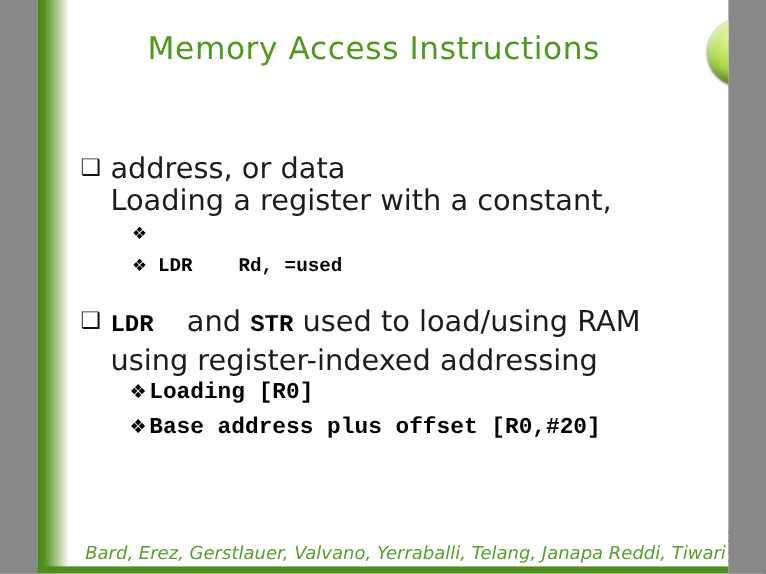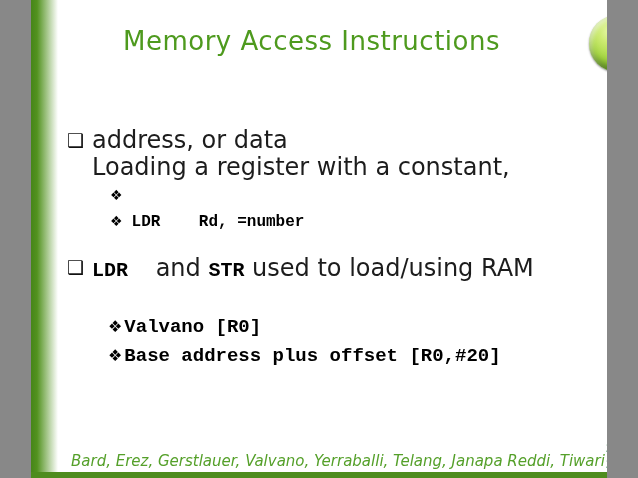--- a/index.html
+++ b/index.html
@@ -80,35 +80,36 @@
       <div>address, or data</div>
       <div>Loading a register with a constant,</div>
     </div>
   </div>
 
   <div class="sub-row sub1 s1a">
     <span class="d-bullet">❖</span>
   </div>
   <div class="sub-row sub1 s1b">
     <span class="d-bullet">❖</span>
-    <span>LDR    Rd, =number</span>
+    <span>LDR    Rd, =used</span>
   </div>
 
   <div class="bullet-row b2">
     <span class="sq-bullet">❑</span>
     <div class="b-lines">
       <div>
         <span class="mono-inline mono-gap">LDR</span><span> and </span><span class="mono-inline">STR</span><span> used to load/using RAM</span>
       </div>
+      <div>using register-indexed addressing</div>
     </div>
   </div>
 
   <div class="sub-row sub2 s2a">
     <span class="d-bullet">❖</span>
-    <span>Valvano [R0]</span>
+    <span>Loading [R0]</span>
   </div>
   <div class="sub-row sub2 s2b">
     <span class="d-bullet">❖</span>
     <span>Base address plus offset [R0,#20]</span>
   </div>
 
   <div class="footer">Bard, Erez, Gerstlauer, Valvano, Yerraballi, Telang, Janapa Reddi, Tiwari</div>
   <div class="page-num">2-20</div>
 
 </div>

